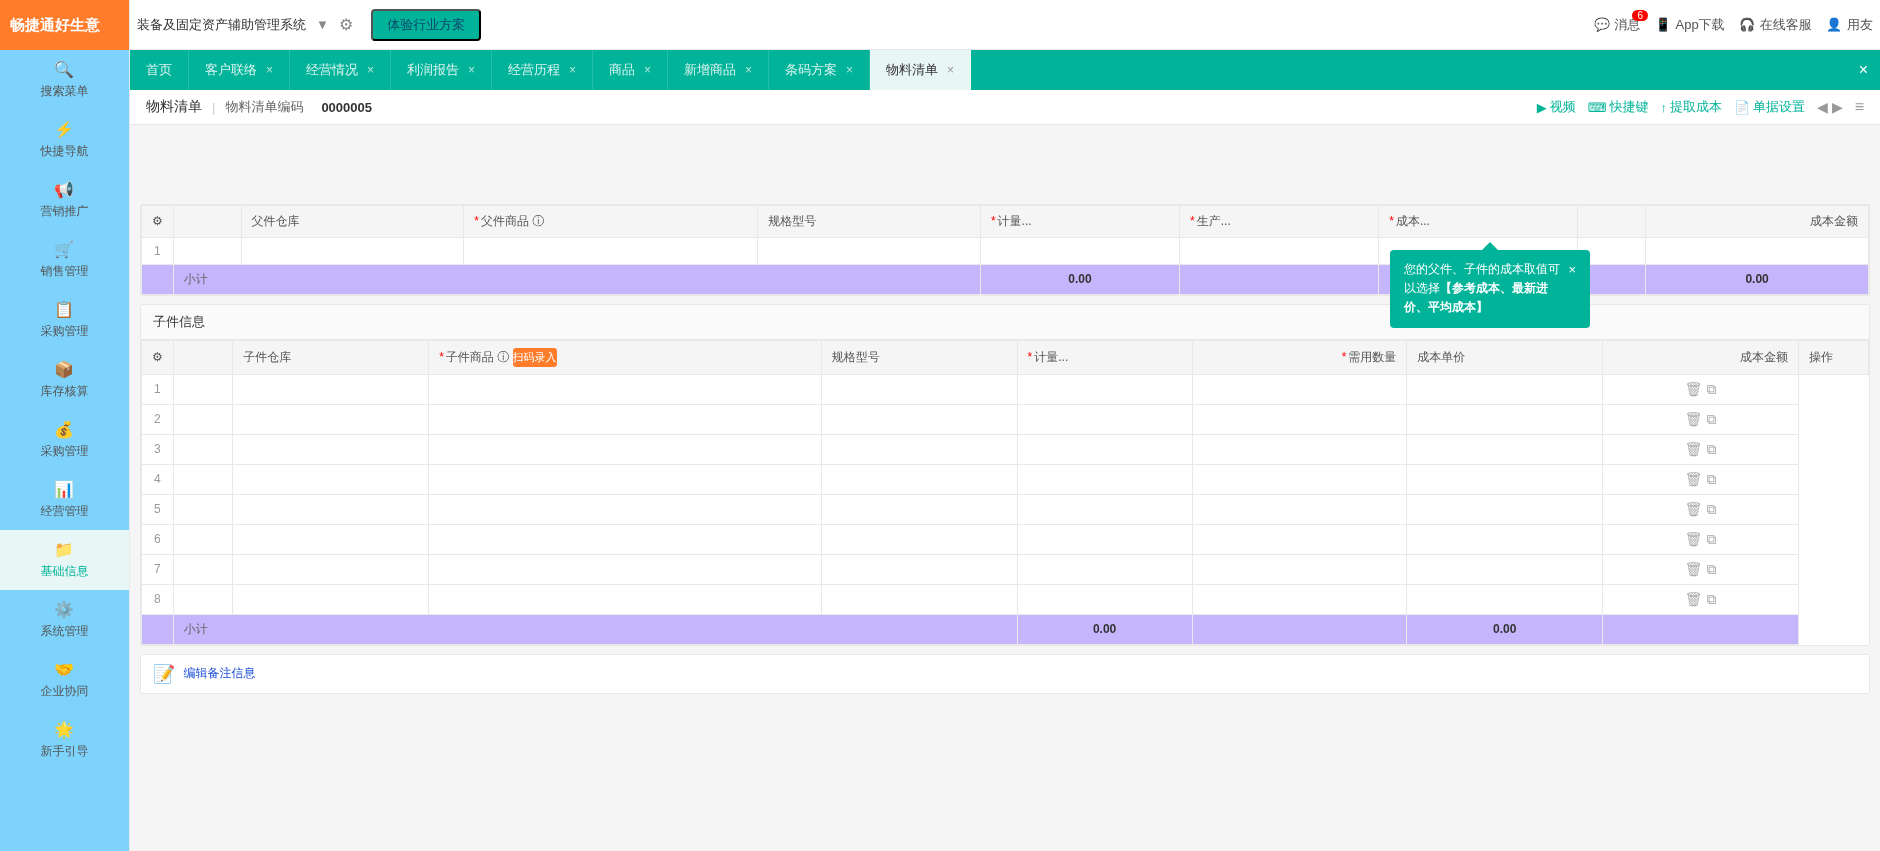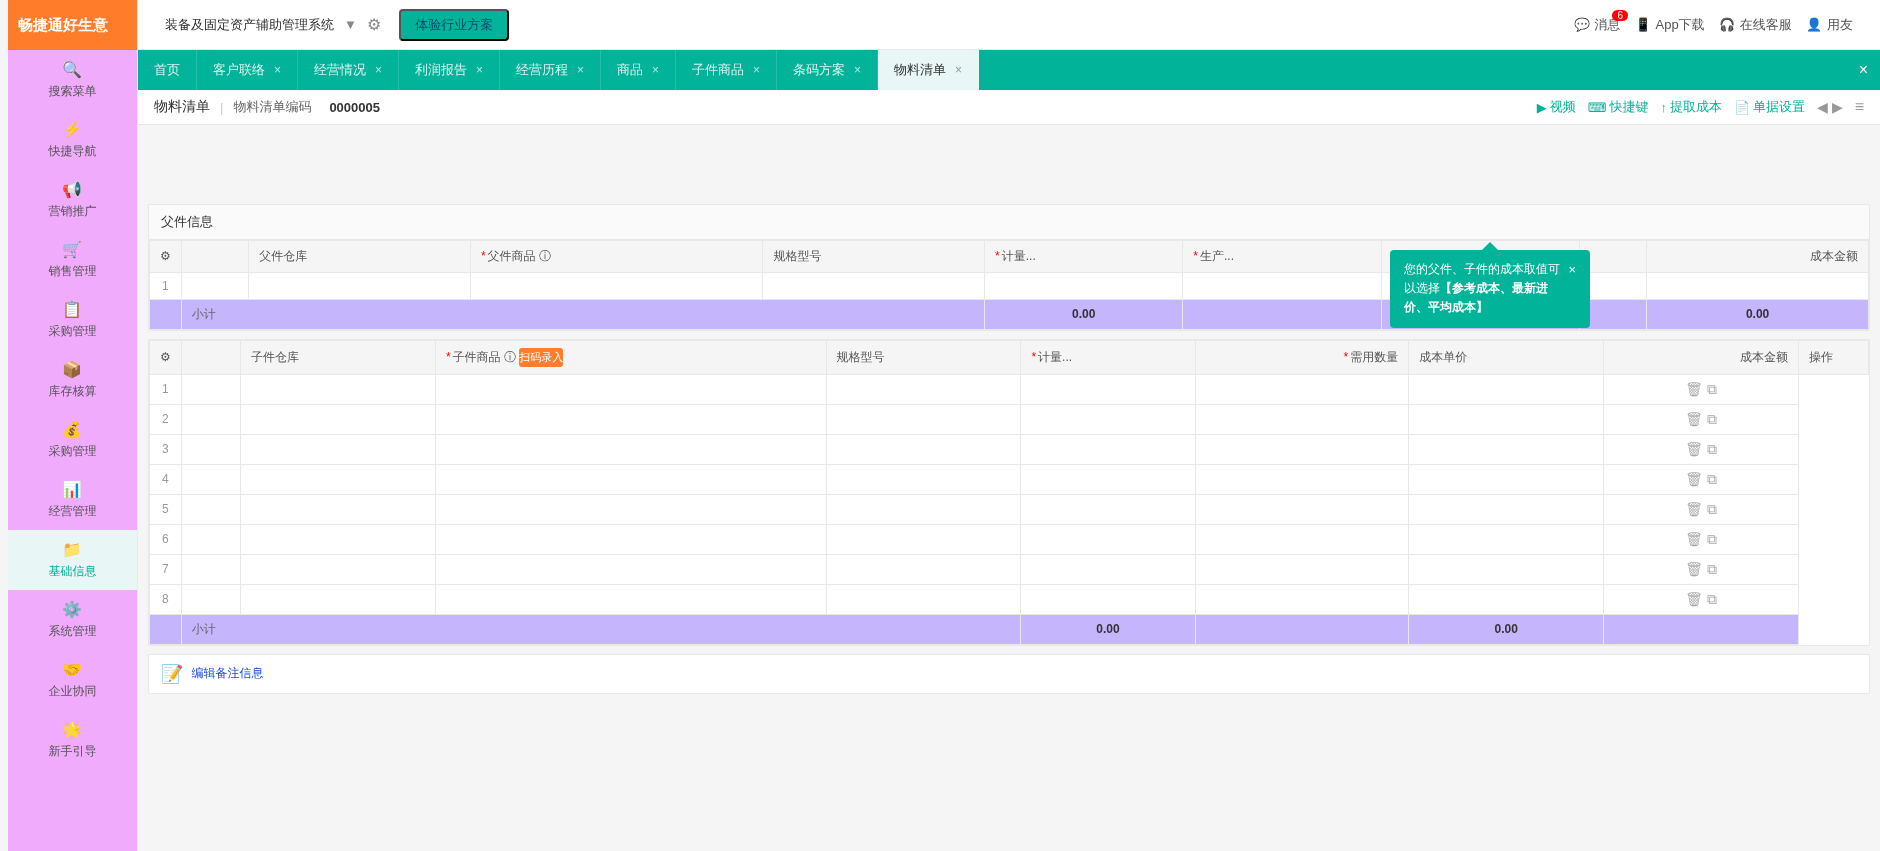--- a/index.html
+++ b/index.html
@@ -1,29 +1,29 @@
 <!DOCTYPE html>
 <html><head>
   <meta charset="utf-8">
   <style>
     * { box-sizing: border-box; margin: 0; padding: 0; }
     body { font-family: 'Microsoft YaHei', sans-serif; font-size: 13px; display: flex; height: 851px; overflow: hidden; background: #f5f5f5; }
 
     
-    .sidebar { width: 130px; background: #f0abfc; border-right: 1px solid #e8e8e8; display: flex; flex-direction: column; flex-shrink: 0; margin-left: 8px; }
+    .sidebar { width: 130px; background: #7dd3fc; border-right: 1px solid #e8e8e8; display: flex; flex-direction: column; flex-shrink: 0; }
     .sidebar-logo { background: #ff7c2b; height: 50px; display: flex; align-items: center; padding: 0 10px; color: #fff; font-size: 15px; font-weight: bold; }
     .sidebar-item { display: flex; flex-direction: column; align-items: center; padding: 10px 5px; cursor: pointer; color: #555; font-size: 12px; gap: 4px; }
     .sidebar-item.active { background: #e8f7f5; color: #00b399; }
     .sidebar-item .icon { font-size: 16px; }
 
     
     .main { flex: 1; display: flex; flex-direction: column; overflow: hidden; }
 
     
-    .topbar { height: 50px; background: #fff; border-bottom: 1px solid #e8e8e8; display: flex; align-items: center; padding: 0 27px; gap: 10px; }
+    .topbar { height: 50px; background: #fff; border-bottom: 1px solid #e8e8e8; display: flex; align-items: center; padding: 0 7px; gap: 10px; }
     .topbar-gear { color: #888; font-size: 16px; cursor: pointer; margin-right: 8px; }
     .topbar-trial { background: #00b399; color: #0c4a6e; padding: 5px 14px; border-radius: 4px; font-size: 13px; cursor: pointer; }
     .topbar-right { display: flex; align-items: center; gap: 15px; color: #555; font-size: 13px; }
     .topbar-badge { position: relative; }
     .topbar-badge .badge { position: absolute; top: -6px; right: -8px; background: red; color: #fff; border-radius: 10px; font-size: 10px; padding: 0 4px; min-width: 16px; text-align: center; }
     .topbar-right-item { display: flex; align-items: center; gap: 4px; cursor: pointer; color: #555; }
 
     
     .nav-tabs { background: #00b399; display: flex; align-items: center; height: 40px; overflow-x: auto; }
     .nav-tabs::-webkit-scrollbar { height: 0; }
@@ -183,21 +183,21 @@
     </div>
     <div class="nav-tab">
       <span>经营历程</span>
       <span class="close">×</span>
     </div>
     <div class="nav-tab">
       <span>商品</span>
       <span class="close">×</span>
     </div>
     <div class="nav-tab">
-      <span>子件商品</span>
+      <span>新增商品</span>
       <span class="close">×</span>
     </div>
     <div class="nav-tab">
       <span>条码方案</span>
       <span class="close">×</span>
     </div>
     <div class="nav-tab active">
       <span>物料清单</span>
       <span class="close" style="color:#999;">×</span>
     </div>
@@ -235,21 +235,20 @@
         <span class="page-header-grid-btn">≡</span>
       </div>
     </div>
 
     <div class="tooltip-box" style="position:relative; margin: 0 10px; width: calc(100% - 330px); margin-left: auto; margin-right: 145px; margin-top: -5px;">
       <span class="tooltip-close">×</span>
       <span>您的父件、子件的成本取值可以选择<span class="tooltip-highlight">【参考成本、最新进价、平均成本】</span></span>
     </div>
 
     <div class="section" style="margin-top:6px;">
-      <div class="section-title">父件信息</div>
       <table class="data-table">
         <thead>
           <tr>
             <th class="col-setting">⚙</th>
             <th></th>
             <th>父件仓库</th>
             <th><span class="required">*</span>父件商品 ⓘ</th>
             <th>规格型号</th>
             <th><span class="required">*</span>计量...</th>
             <th><span class="required">*</span>生产...</th>
@@ -278,20 +277,21 @@
             <td></td>
             <td></td>
             <td></td>
             <td class="amount">0.00</td>
           </tr>
         </tbody>
       </table>
     </div>
 
     <div class="section" style="margin-top:8px;">
+      <div class="section-title">子件信息</div>
       <table class="data-table">
         <thead>
           <tr>
             <th class="col-setting">⚙</th>
             <th></th>
             <th>子件仓库</th>
             <th>
               <span class="required">*</span>子件商品 ⓘ
               <span class="scan-btn">扫码录入</span>
             </th>

